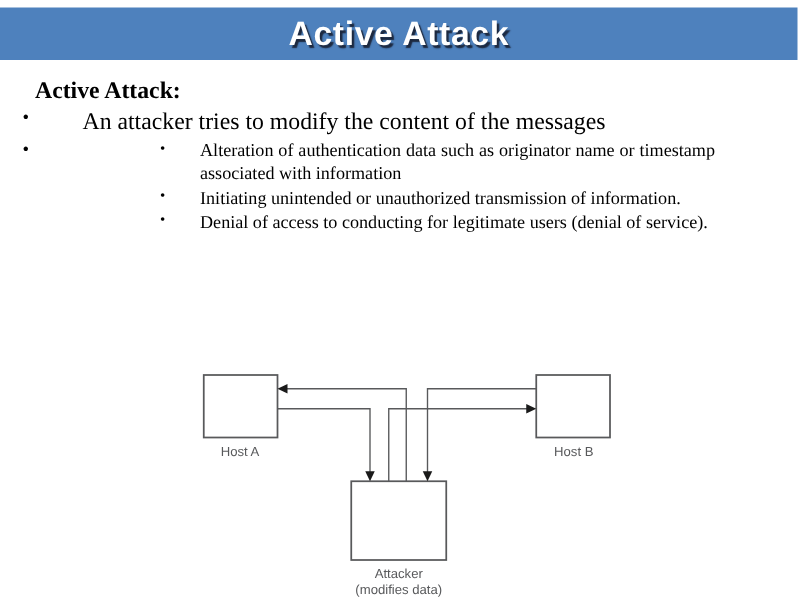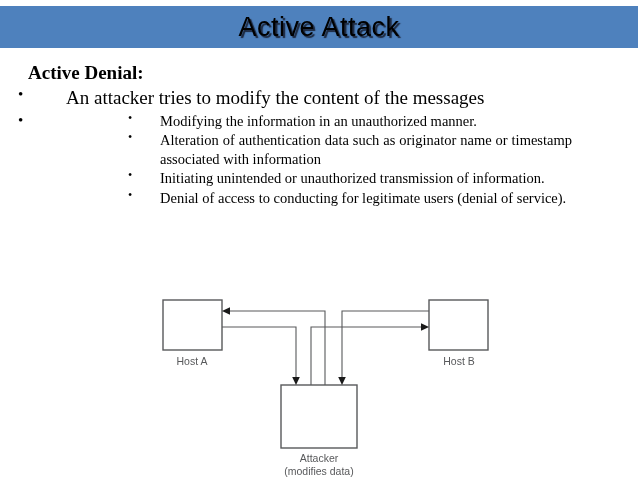--- a/index.html
+++ b/index.html
@@ -24,22 +24,22 @@
     width: 638px;
     height: 42px;
     background: #4e81bd;
     display: flex;
     align-items: center;
     justify-content: center;
   }
   .title-text {
     font-family: "Liberation Sans", "DejaVu Sans", sans-serif;
     font-size: 27px;
-    font-weight: 400;
-    color: #000000;
+    font-weight: 700;
+    color: #ffffff;
     letter-spacing: 0.5px;
     text-shadow: 2px 2px 1px rgba(20,25,40,0.85);
     white-space: nowrap;
   }
 
   
   .body-area {
     position: absolute;
     left: 0;
     top: 56px;
@@ -134,34 +134,31 @@
 </style>
 </head>
 <body>
 
 <div class="title-banner">
   <span class="title-text">Active Attack</span>
 </div>
 
 <div class="body-area">
 
-  <div class="heading">Active Denial:</div>
+  <div class="heading">Active Attack:</div>
 
   <ul class="level1">
 
     <li class="bullet1">
       <span class="nojust">An attacker tries to modify the content of the messages</span>
     </li>
 
     <li class="bullet1">
 
       <ul class="level2">
-        <li class="bullet2 noj">
-          <span>Modifying the information in an unauthorized manner.</span>
-        </li>
         <li class="bullet2">
           <span>Alteration of authentication data such as originator name or timestamp associated with information</span>
         </li>
         <li class="bullet2 noj">
           <span>Initiating unintended or unauthorized transmission of information.</span>
         </li>
         <li class="bullet2 noj">
           <span>Denial of access to conducting for legitimate users (denial of service).</span>
         </li>
       </ul>

